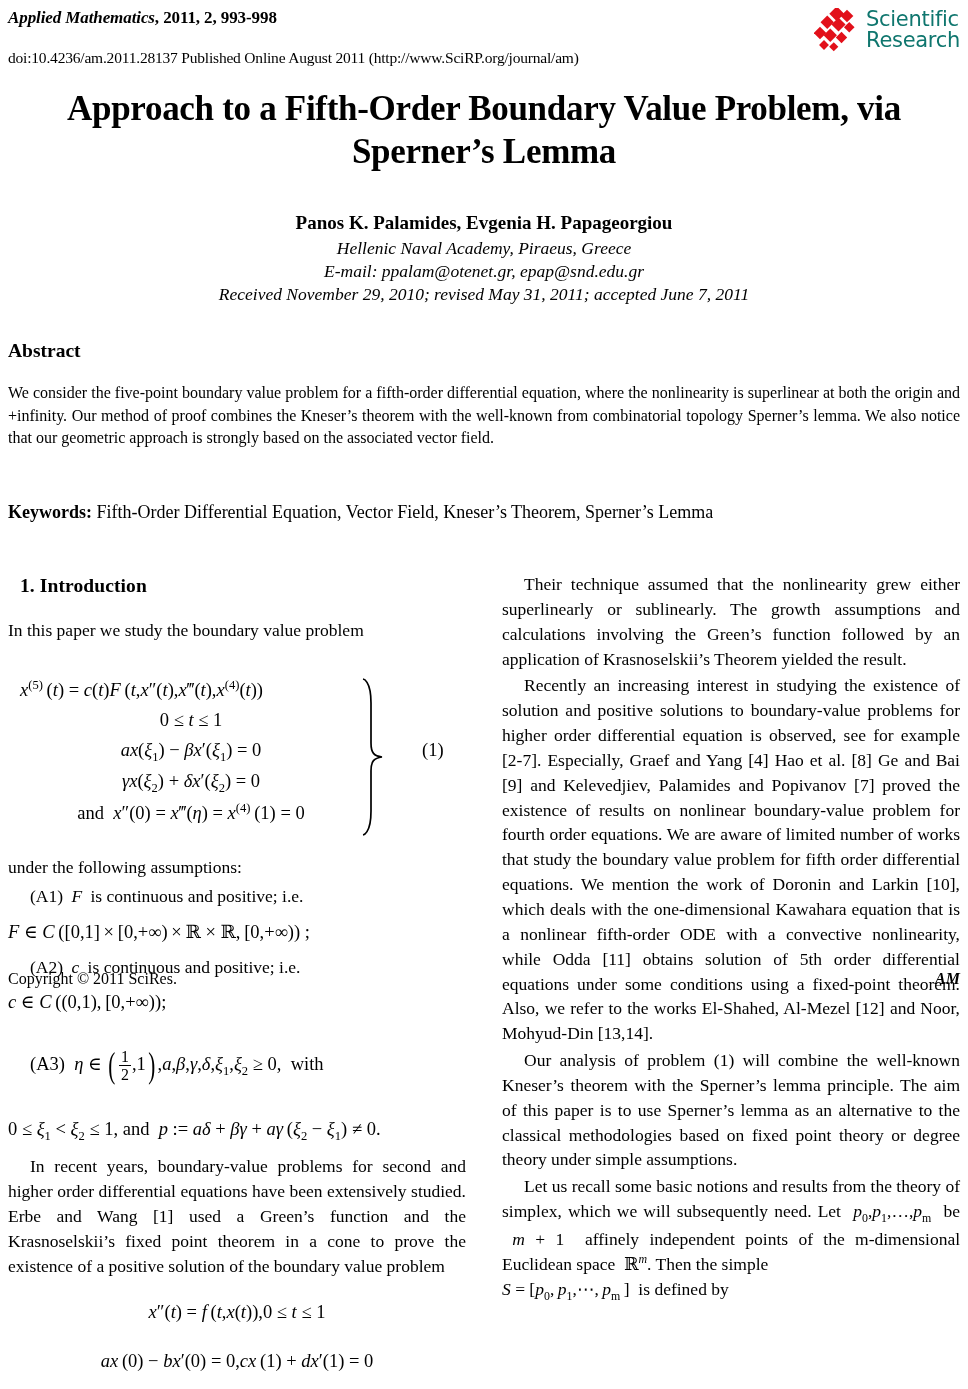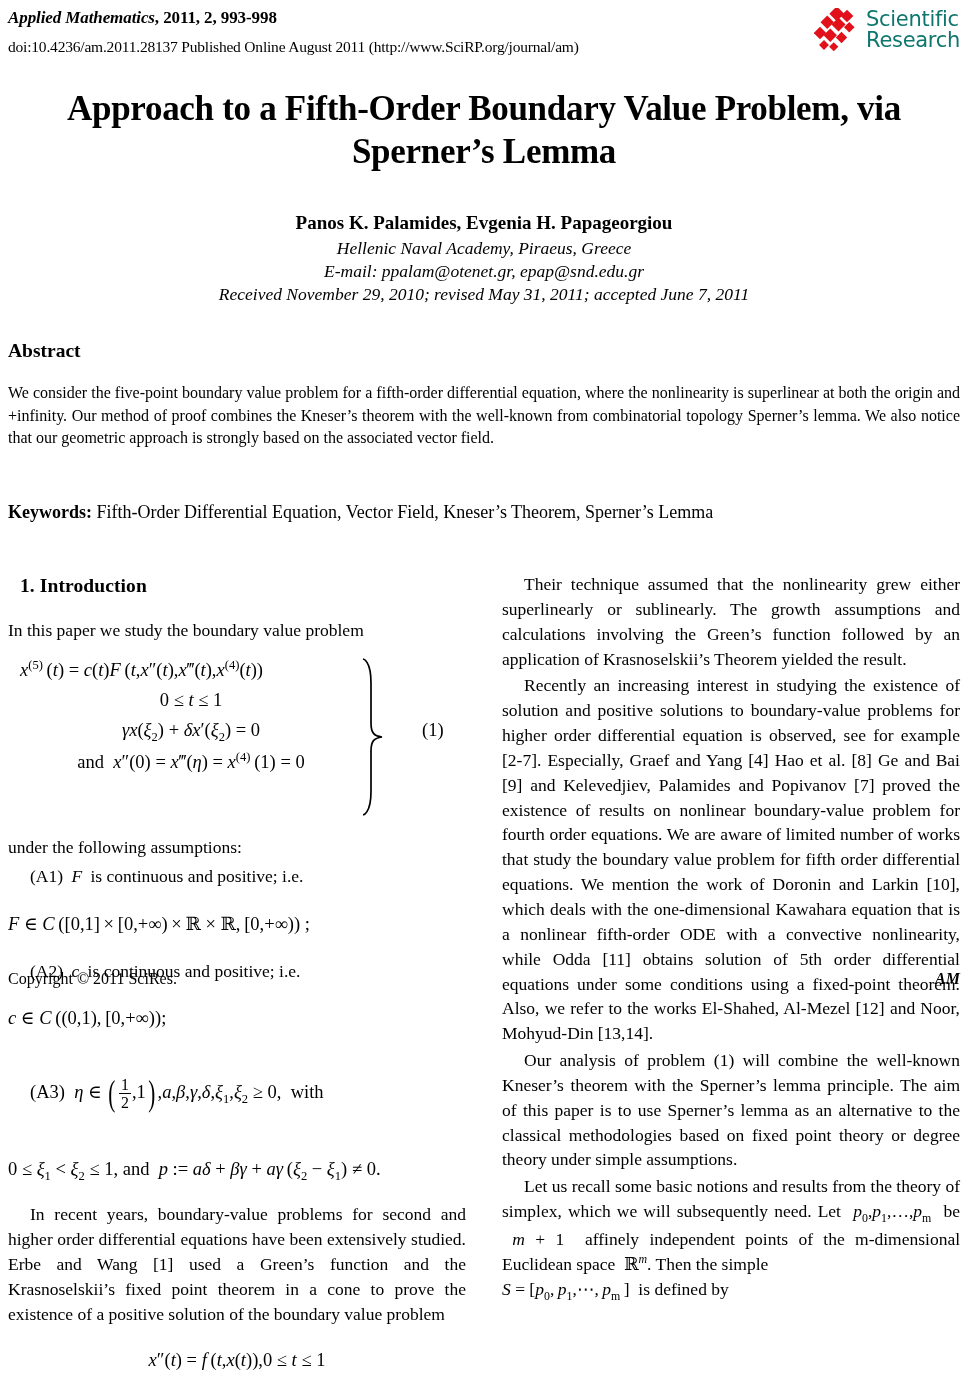--- a/index.html
+++ b/index.html
@@ -36,21 +36,21 @@
     font-weight: bold;
     font-style: italic;
     letter-spacing: -0.1px;
     white-space: nowrap;
   }
   .hdr-line1 .nonital {
     font-style: normal;
   }
   .hdr-line2 {
     font-size: 15.5px;
-    margin-top: 10px;
+    margin-top: 21px;
     white-space: nowrap;
     letter-spacing: -0.2px;
   }
   .logo {
     position: absolute;
     right: 0px;
     top: 0px;
     display: flex;
     align-items: center;
     gap: 6px;
@@ -159,21 +159,21 @@
   }
   .mi { font-style: italic; }
   .mr { font-style: normal; }
   .mn { font-style: normal; }
   sup.ex { font-size: 0.68em; font-style: normal; vertical-align: super; }
   sub.ix { font-size: 0.68em; font-style: normal; vertical-align: sub; }
   .bb { font-family: "DejaVu Serif", serif; font-style: normal; }
 
   .eqblock {
     position: relative;
-    margin: 12px 0 12px 0;
+    margin: 32px 0 12px 0;
     height: 168px;
   }
   .eqrows {
     position: absolute;
     left: 8px;
     top: 0;
     width: 350px;
     text-align: center;
     font-size: 18.5px;
     line-height: 1.62;
@@ -195,21 +195,21 @@
     line-height: 1.9;
   }
   .assump {
     font-size: 17.5px;
     line-height: 1.75;
   }
   .assump .lbl { padding-left: 22px; }
   .dispmath {
     font-size: 18.5px;
     line-height: 1.9;
-    margin: 14px 0;
+    margin: 2px 0;
   }
   .frac {
     display: inline-block;
     vertical-align: middle;
     text-align: center;
     font-size: 0.86em;
     line-height: 1.08;
     margin: 0 1px;
   }
   .frac .num { display: block; border-bottom: 1.1px solid #000; padding: 0 2px; }
@@ -295,20 +295,23 @@
 
     <div class="eqblock">
       <div class="eqrows math">
         <div class="eqrow-1">
           <span class="mi">x</span><sup class="ex">(5)</sup><span class="mr"> (</span><span class="mi">t</span><span class="mr">) = </span><span class="mi">c</span><span class="mr">(</span><span class="mi">t</span><span class="mr">)</span><span class="mi">F</span><span class="mr"> (</span><span class="mi">t</span><span class="mr">,</span><span class="mi">x</span><span class="mr">″(</span><span class="mi">t</span><span class="mr">),</span><span class="mi">x</span><span class="mr">‴(</span><span class="mi">t</span><span class="mr">),</span><span class="mi">x</span><sup class="ex">(4)</sup><span class="mr">(</span><span class="mi">t</span><span class="mr">))</span>
         </div>
         <div>
           <span class="mn">0</span><span class="mr"> ≤ </span><span class="mi">t</span><span class="mr"> ≤ </span><span class="mn">1</span>
         </div>
         <div>
+          <span class="mi">ax</span><span class="mr">(</span><span class="mi">ξ</span><sub class="ix">1</sub><span class="mr">) − </span><span class="mi">βx</span><span class="mr">′(</span><span class="mi">ξ</span><sub class="ix">1</sub><span class="mr">) = 0</span>
+        </div>
+        <div>
           <span class="mi">γx</span><span class="mr">(</span><span class="mi">ξ</span><sub class="ix">2</sub><span class="mr">) + </span><span class="mi">δx</span><span class="mr">′(</span><span class="mi">ξ</span><sub class="ix">2</sub><span class="mr">) = 0</span>
         </div>
         <div>
           <span class="mr">and&nbsp;&nbsp;</span><span class="mi">x</span><span class="mr">″(0) = </span><span class="mi">x</span><span class="mr">‴(</span><span class="mi">η</span><span class="mr">) = </span><span class="mi">x</span><sup class="ex">(4)</sup><span class="mr"> (1) = 0</span>
         </div>
       </div>
 
       <svg class="brace-svg" width="30" height="160" viewBox="0 0 30 160">
         <path d="M3 2 C3 2, 11 3, 11 26 L11 66 C11 76, 14 79, 22 80 C14 81, 11 84, 11 94 L11 134 C11 157, 3 158, 3 158" fill="none" stroke="#000" stroke-width="1.7"></path>
       </svg>

